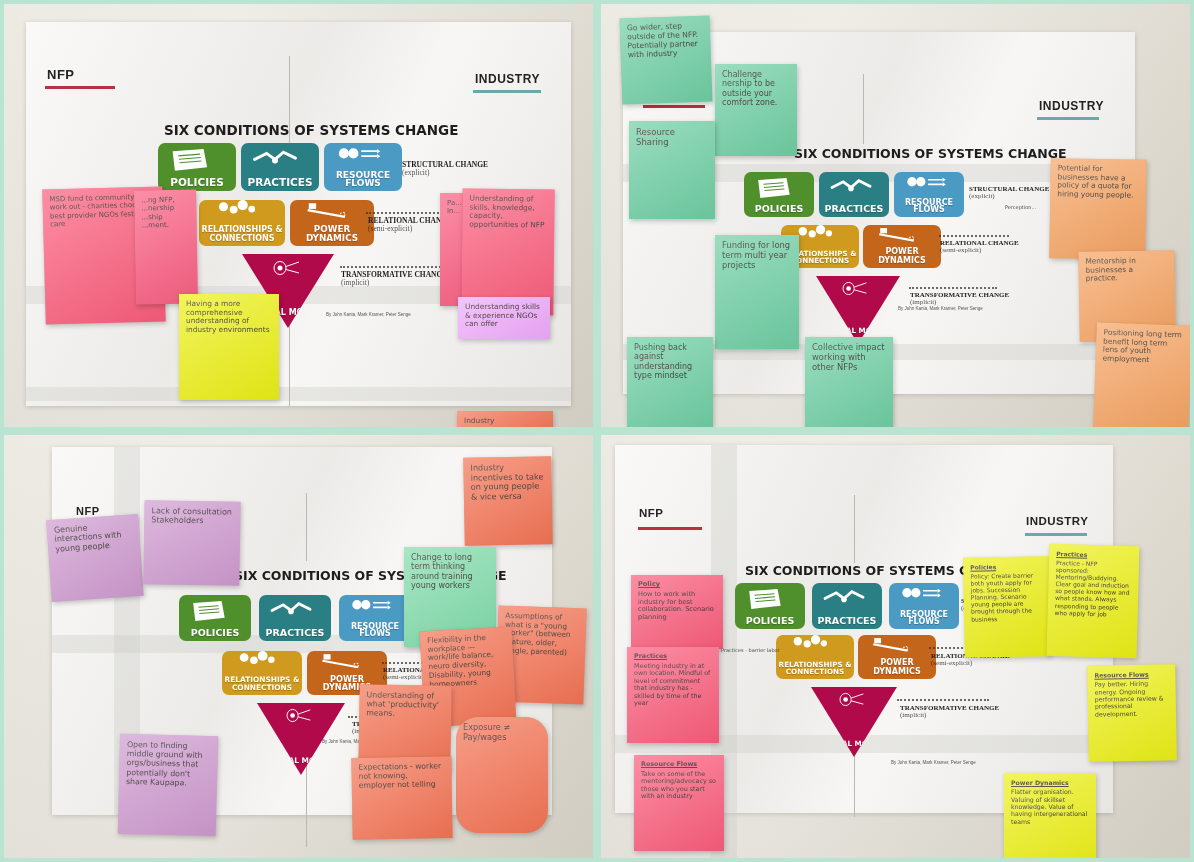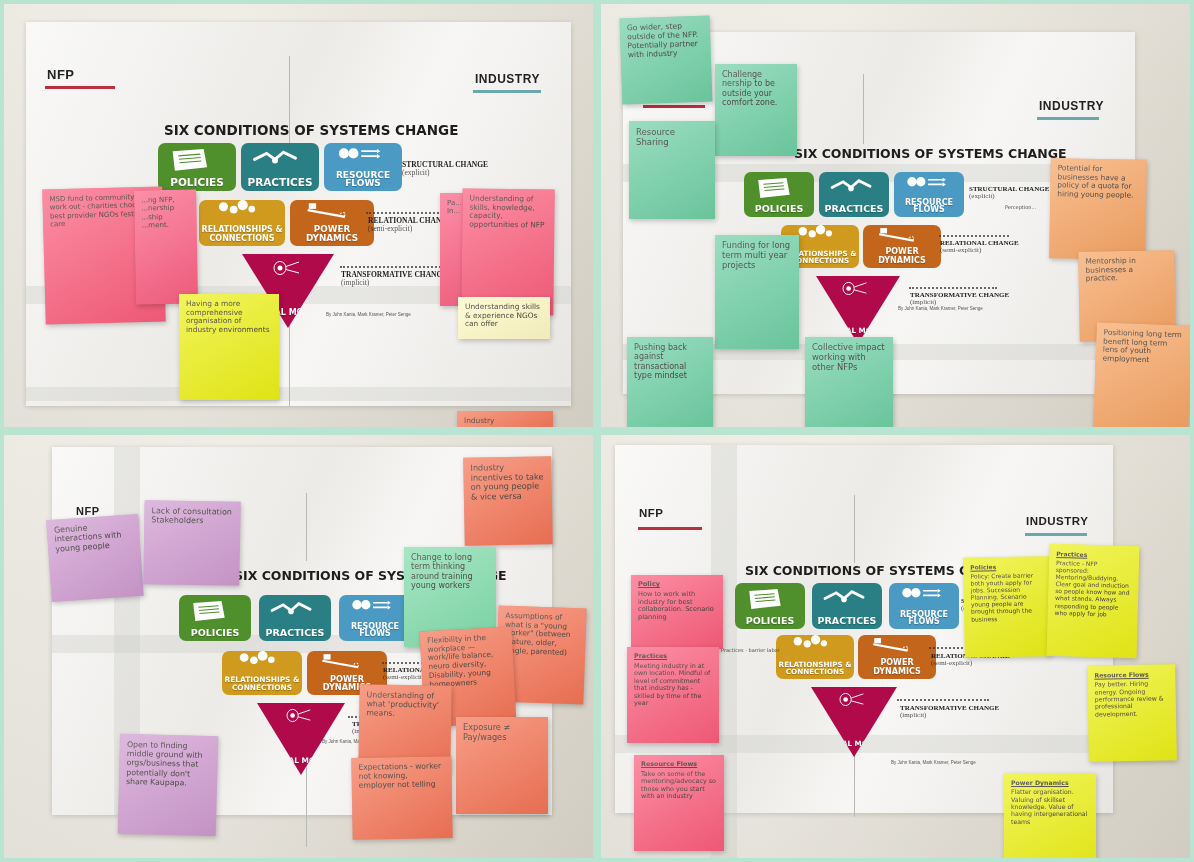--- a/index.html
+++ b/index.html
@@ -52,21 +52,21 @@
         font-family:"DejaVu Sans",sans-serif;
         color:#2a2420;line-height:1.18;word-break:break-word;}
   .note:after{content:"";position:absolute;inset:0;
         background:linear-gradient(150deg,rgba(255,255,255,.30),rgba(0,0,0,.055));
         pointer-events:none;}
   .note .hd{display:block;font-weight:bold;text-decoration:underline;
         margin-bottom:2px;}
   .pink{background:#fb5d7c;}
   .pink2{background:#fa5f82;}
   .yellow{background:#ecf016;}
-  .yellow2{background:#fef9c3;}
+  .yellow2{background:#f0abfc;}
   .green{background:#6fcfa4;}
   .orange{background:#f6a463;}
   .salmon{background:#f47455;}
   .purple{background:#cf9bd0;}
   .mintg{background:#81dcab;}
 </style>
 </head>
 <body>
 
 <div class="collage">
@@ -149,21 +149,21 @@
       <span>RELATIONAL CHANGE</span><i>(semi-explicit)</i>
     </div>
     <div class="dotline" style="left:336px;top:262px;width:104px;"></div>
     <div class="chglbl" style="left:337px;top:267px;font-size:7.5px">
       <span>TRANSFORMATIVE CHANGE</span><i>(implicit)</i>
     </div>
     <div class="credit" style="left:322px;top:308px;font-size:4.5px">By John Kania, Mark Kramer, Peter Senge</div>
 
     <div class="note pink" style="left:40px;top:184px;width:120px;height:135px;font-size:7px;transform:rotate(-1.5deg);">MSD fund to community to work out - charities choose best provider NGOs festival care</div>
     <div class="note pink2" style="left:131px;top:186px;width:62px;height:114px;font-size:7px;transform:rotate(-1deg);">...ng NFP, ...nership ...ship ...ment.</div>
-    <div class="note yellow" style="left:175px;top:290px;width:100px;height:106px;font-size:7.4px;">Having a more comprehensive organisation of industry environments</div>
+    <div class="note yellow" style="left:175px;top:290px;width:100px;height:106px;font-size:7.4px;">Having a more comprehensive understanding of industry environments</div>
     <div class="note pink2" style="left:436px;top:189px;width:52px;height:113px;font-size:7px;">Pa... E... In...</div>
     <div class="note pink" style="left:458px;top:185px;width:92px;height:126px;font-size:7.4px;transform:rotate(.6deg);">Understanding of skills, knowledge, capacity, opportunities of NFP</div>
     <div class="note yellow2" style="left:454px;top:293px;width:92px;height:42px;font-size:7.4px;">Understanding skills &amp; experience NGOs can offer</div>
     <div class="note salmon" style="left:453px;top:407px;width:96px;height:22px;font-size:7.4px;">Industry</div>
   </div>
 
   <div class="quad q-tr">
     <div class="wall"></div>
     <div class="paper" style="left:22px;top:28px;width:512px;height:362px;"></div>
     <div class="tapestrip" style="left:22px;top:160px;width:512px;height:18px;"></div>
@@ -241,21 +241,21 @@
     <div class="chglbl" style="left:309px;top:288px;font-size:7px">
       <span>TRANSFORMATIVE CHANGE</span><i>(implicit)</i>
     </div>
     <div class="credit" style="left:297px;top:302px;font-size:4.5px">By John Kania, Mark Kramer, Peter Senge</div>
     <div style="position:absolute;left:404px;top:200px;font-size:5px;color:#4a4a4a;font-family:'DejaVu Sans',sans-serif;">Perception...</div>
 
     <div class="note green" style="left:20px;top:13px;width:90px;height:86px;font-size:7.6px;transform:rotate(-2deg);">Go wider, step outside of the NFP. Potentially partner with industry</div>
     <div class="note green" style="left:114px;top:60px;width:82px;height:92px;font-size:8px;">Challenge nership to be outside your comfort zone.</div>
     <div class="note green" style="left:28px;top:117px;width:86px;height:98px;font-size:8.5px;">Resource Sharing</div>
     <div class="note green" style="left:114px;top:231px;width:84px;height:114px;font-size:8.4px;">Funding for long term multi year projects</div>
-    <div class="note green" style="left:26px;top:333px;width:86px;height:90px;font-size:8px;">Pushing back against transactional type mindset</div>
+    <div class="note green" style="left:26px;top:333px;width:86px;height:90px;font-size:8px;">Pushing back against understanding type mindset</div>
     <div class="note green" style="left:204px;top:333px;width:88px;height:92px;font-size:8.4px;">Collective impact working with other NFPs</div>
     <div class="note orange" style="left:449px;top:155px;width:96px;height:100px;font-size:7.4px;transform:rotate(1deg);">Potential for businesses have a policy of a quota for hiring young people.</div>
     <div class="note orange" style="left:478px;top:247px;width:96px;height:90px;font-size:7.4px;transform:rotate(-1deg);">Mentorship in businesses a practice.</div>
     <div class="note orange" style="left:494px;top:320px;width:95px;height:105px;font-size:7.4px;transform:rotate(2deg);">Positioning long term benefit long term lens of youth employment</div>
   </div>
 
   <div class="quad q-bl">
     <div class="wall"></div>
     <div class="paper" style="left:48px;top:12px;width:500px;height:368px;"></div>
     <div class="tapestrip" style="left:48px;top:200px;width:500px;height:18px;"></div>
@@ -332,21 +332,21 @@
     <div class="credit" style="left:318px;top:304px;font-size:4.5px">By John Kania, Mark Kramer, Peter Senge</div>
 
     <div class="note purple" style="left:45px;top:82px;width:92px;height:82px;font-size:8px;transform:rotate(-4deg);">Genuine interactions with young people</div>
     <div class="note purple" style="left:140px;top:66px;width:96px;height:84px;font-size:8px;transform:rotate(1deg);">Lack of consultation Stakeholders</div>
     <div class="note purple" style="left:115px;top:300px;width:98px;height:100px;font-size:7.8px;transform:rotate(1.5deg);">Open to finding middle ground with orgs/business that potentially don't share Kaupapa.</div>
     <div class="note salmon" style="left:460px;top:22px;width:88px;height:88px;font-size:8.2px;transform:rotate(-1deg);">Industry incentives to take on young people &amp; vice versa</div>
     <div class="note mintg" style="left:400px;top:112px;width:92px;height:100px;font-size:8px;">Change to long term thinking around training young workers</div>
     <div class="note salmon" style="left:493px;top:172px;width:88px;height:96px;font-size:7.4px;transform:rotate(2deg);">Assumptions of what is a "young worker" (between mature, older, single, parented)</div>
     <div class="note salmon" style="left:418px;top:194px;width:92px;height:96px;font-size:7.4px;transform:rotate(-3deg);">Flexibility in the workplace — work/life balance, neuro diversity, Disability, young homeowners</div>
     <div class="note salmon" style="left:355px;top:250px;width:92px;height:88px;font-size:7.8px;transform:rotate(1deg);">Understanding of what 'productivity' means.</div>
-    <div class="note salmon" style="left:452px;top:282px;width:92px;height:97px;font-size:8.2px;">Exposure ≠ Pay/wages</div>
+    <div class="note salmon" style="left:452px;top:282px;width:92px;height:116px;font-size:8.2px;border-radius:22px;">Exposure ≠ Pay/wages</div>
     <div class="note salmon" style="left:348px;top:322px;width:100px;height:82px;font-size:7.6px;transform:rotate(-1deg);">Expectations - worker not knowing, employer not telling</div>
   </div>
 
   <div class="quad q-br">
     <div class="wall"></div>
     <div class="paper" style="left:14px;top:10px;width:498px;height:368px;"></div>
     <div class="tapestrip" style="left:14px;top:300px;width:498px;height:18px;"></div>
     <div class="tapestrip" style="left:110px;top:10px;width:26px;height:420px;"></div>
     <div class="vline" style="left:253px;top:60px;height:68px;"></div>
     <div class="vline" style="left:253px;top:300px;height:82px;"></div>

